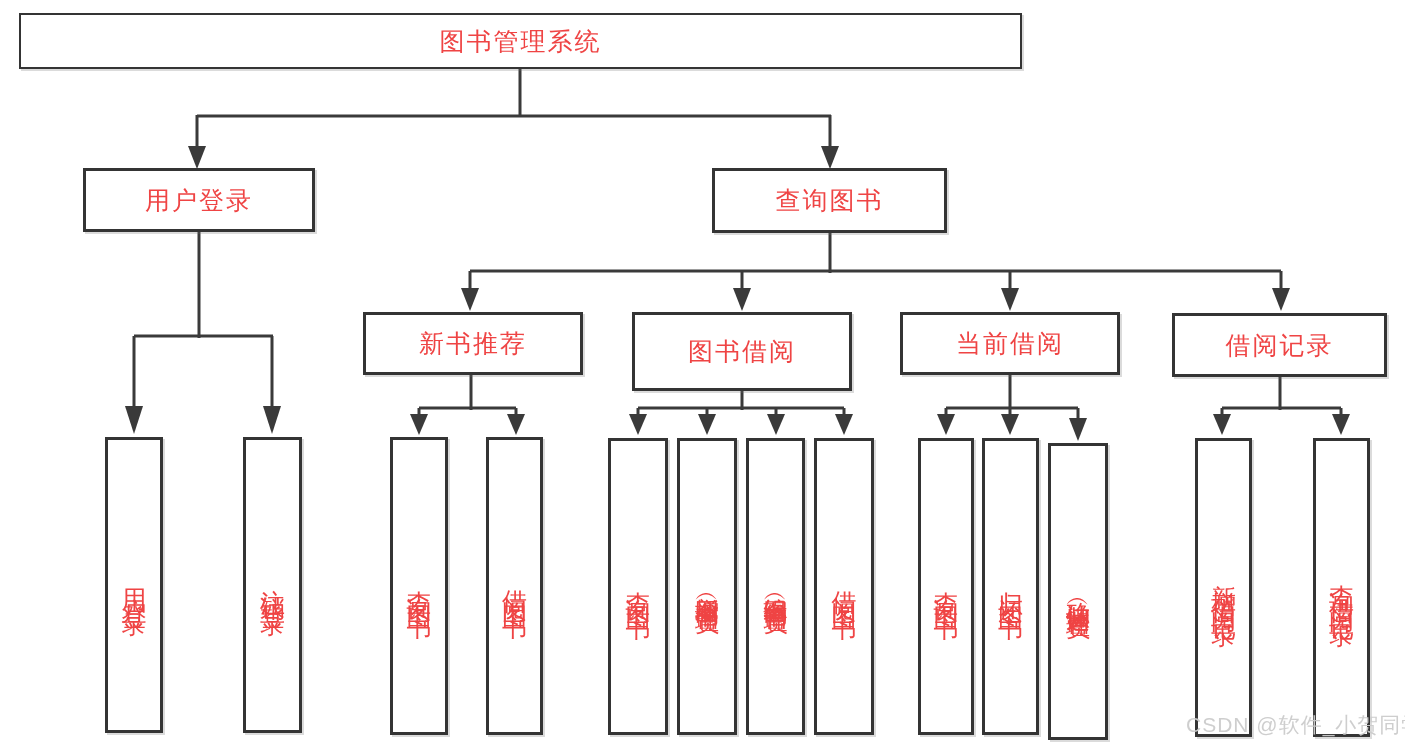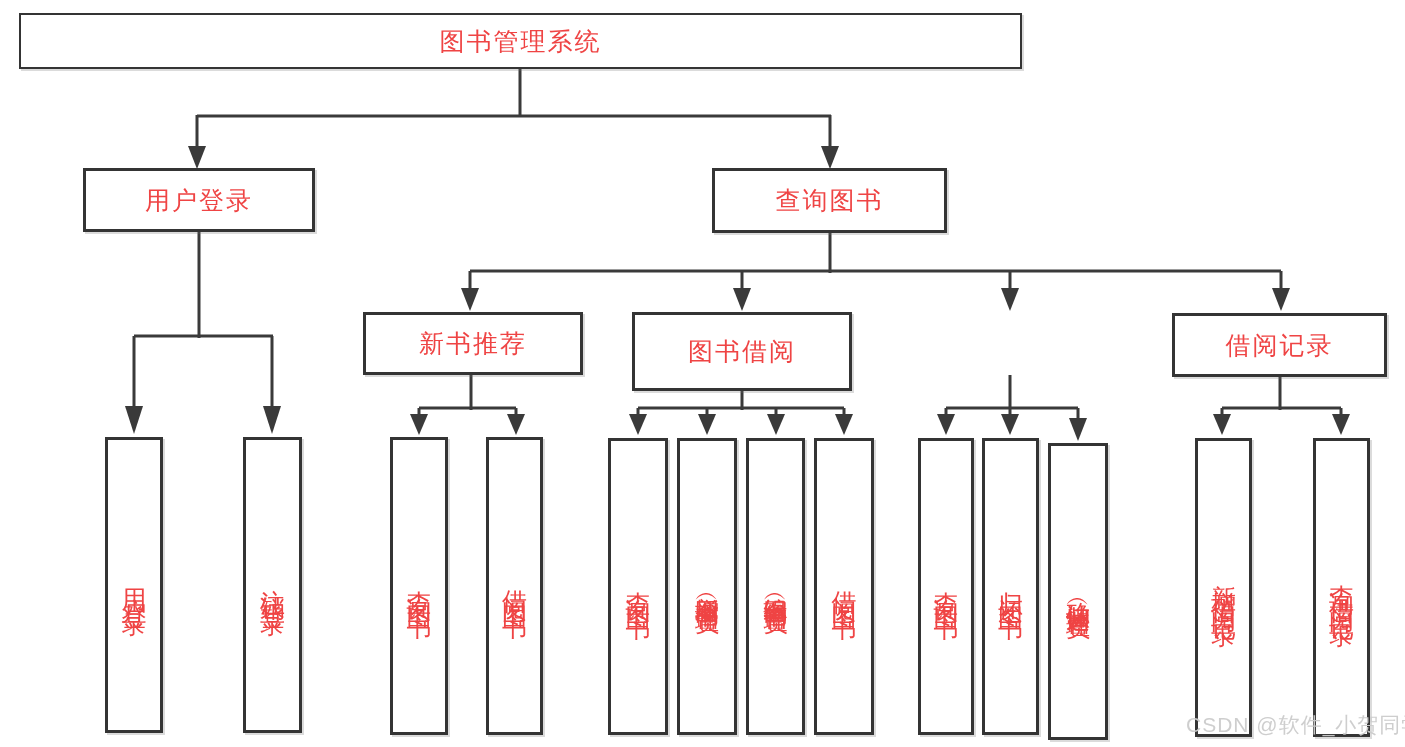--- a/index.html
+++ b/index.html
@@ -111,20 +111,23 @@
   <div class="node h" style="left:712px; top:168px; width:235px; height:65px">
     <span>查询图书</span>
   </div>
 
   <div class="node h" style="left:363px; top:312px; width:220px; height:63px">
     <span>新书推荐</span>
   </div>
   <div class="node h" style="left:632px; top:312px; width:220px; height:79px">
     <span>图书借阅</span>
   </div>
+  <div class="node h" style="left:900px; top:312px; width:220px; height:63px">
+    <span>当前借阅</span>
+  </div>
   <div class="node h" style="left:1172px; top:313px; width:215px; height:64px">
     <span>借阅记录</span>
   </div>
 
   <div class="node v" style="left:105px; top:437px; width:58px; height:296px">
     <span>用户登录</span>
   </div>
   <div class="node v" style="left:243px; top:437px; width:59px; height:296px">
     <span>注销登录</span>
   </div>

